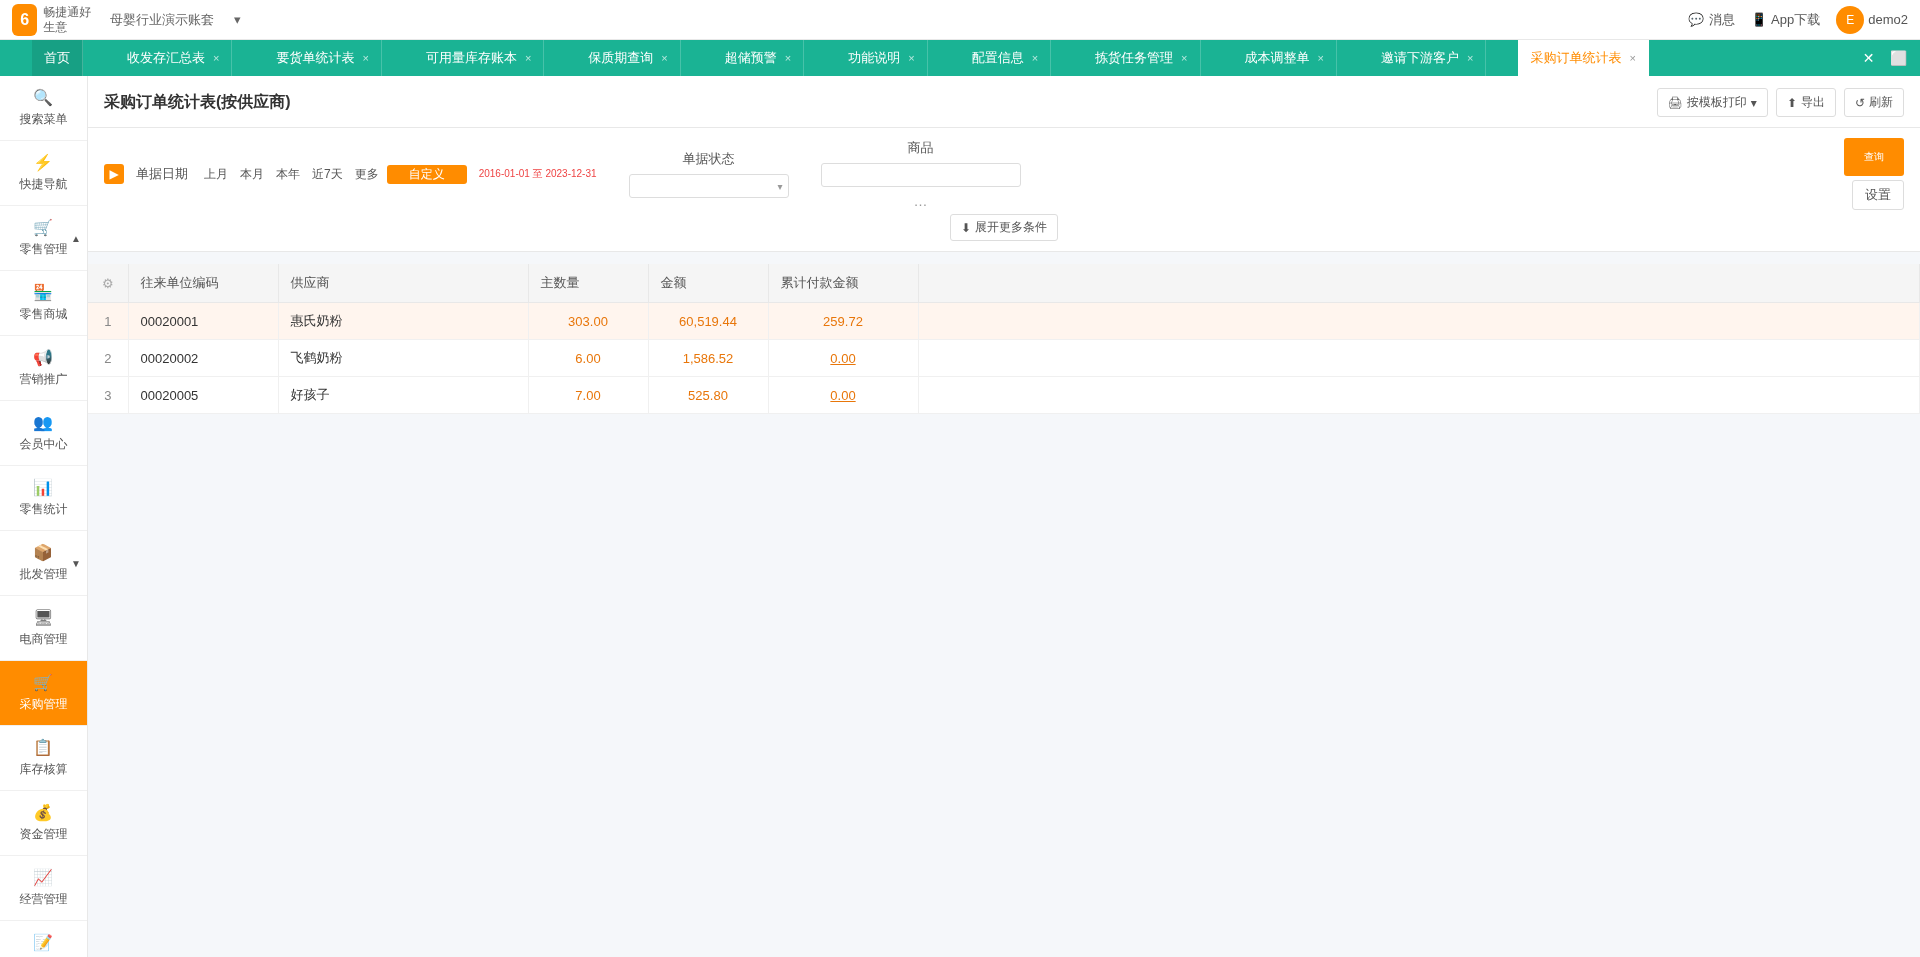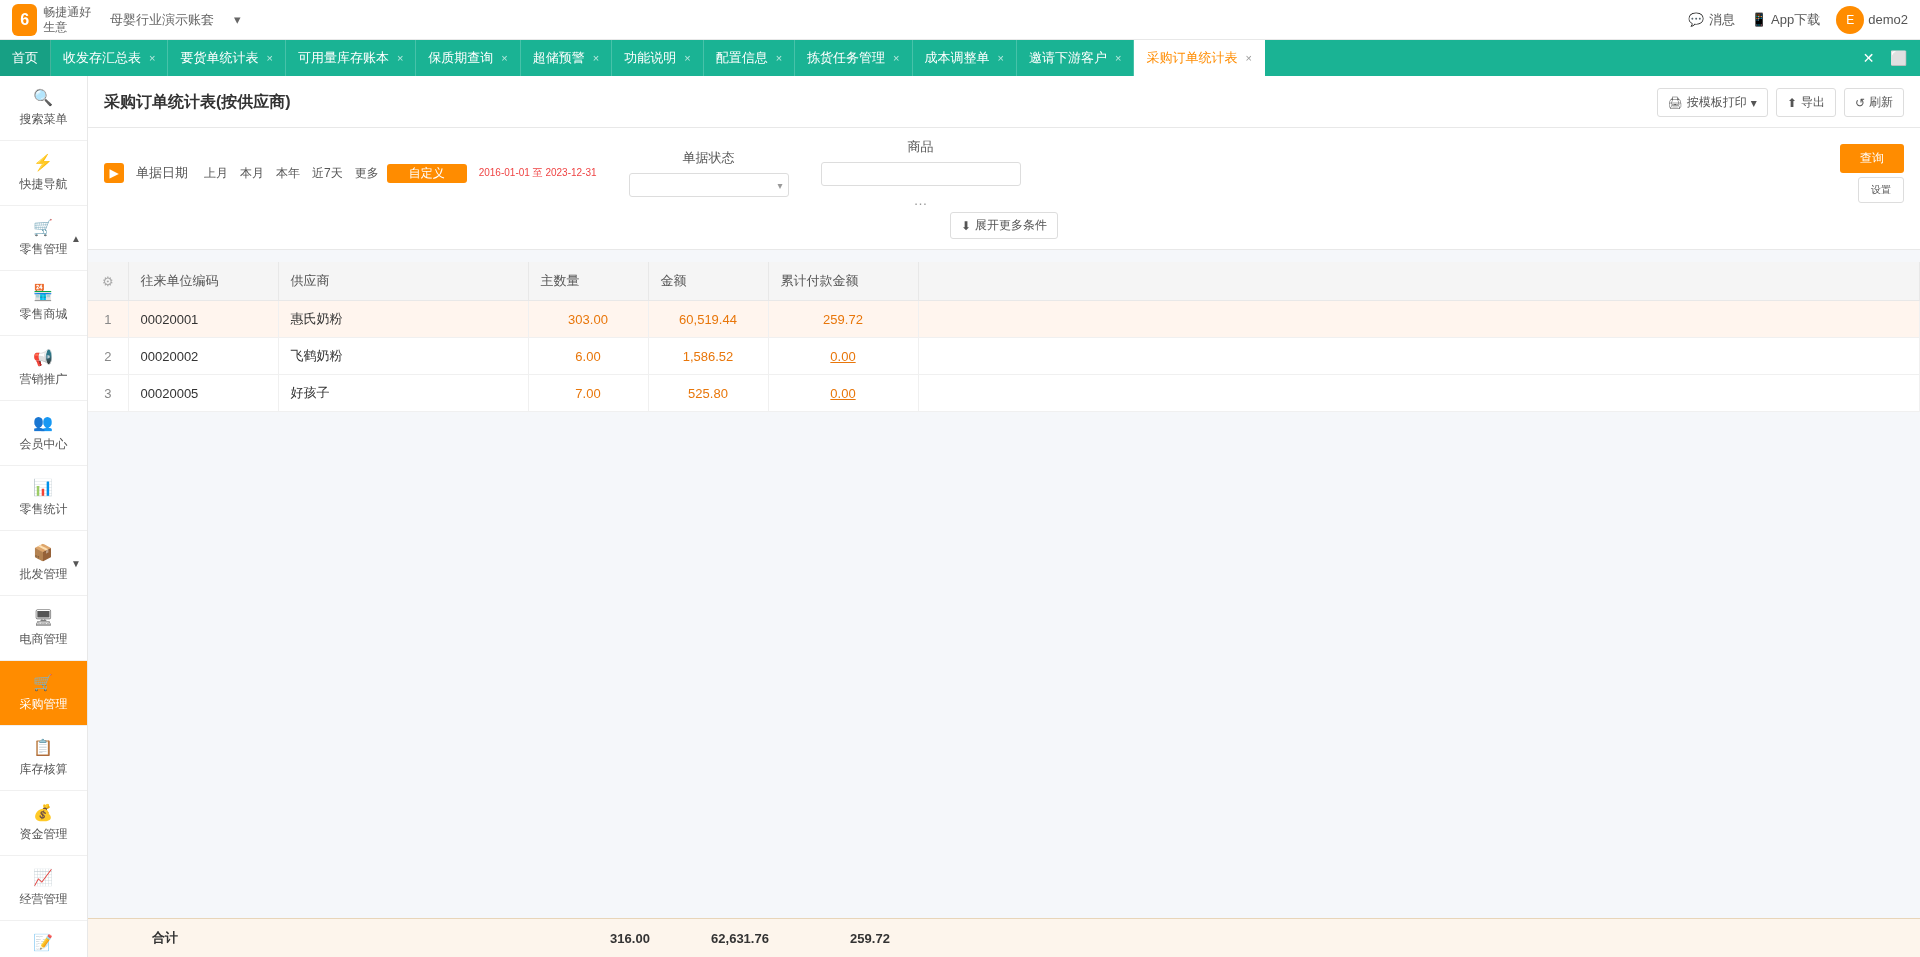--- a/index.html
+++ b/index.html
@@ -20,20 +20,21 @@
     .avatar { width: 28px; height: 28px; border-radius: 50%; background: #ff8c00; display: flex; align-items: center; justify-content: center; color: white; font-size: 12px; }
 
     
     .nav-tabs {
       display: flex; align-items: center; background: #1ab394; height: 36px; flex-shrink: 0; overflow: hidden;
     }
     .nav-tab {
       display: flex; align-items: center; padding: 0 12px; height: 100%; color: white; font-size: 13px;
       cursor: pointer; white-space: nowrap; border-right: 1px solid rgba(255,255,255,0.2); gap: 4px;
       flex-shrink: 0;
+      margin-left: 32px;
     }
     .nav-tab:first-child { background: rgba(0,0,0,0.1); }
     .nav-tab.active { background: #fff; color: #ff8c00; }
     .nav-tab .close-x { font-size: 11px; color: rgba(255,255,255,0.7); margin-left: 4px; }
     .nav-tab.active .close-x { color: #999; }
     .nav-controls { margin-left: auto; display: flex; align-items: center; gap: 8px; padding-right: 8px; }
     .nav-ctrl-btn { color: white; font-size: 14px; cursor: pointer; padding: 4px; }
 
     
     .main-layout { display: flex; flex: 1; overflow: hidden; }
@@ -86,25 +87,25 @@
     .filter-select-wrap { position: relative; display: flex; align-items: center; }
     .filter-select-wrap::after { content: '▾'; position: absolute; right: 6px; color: #999; font-size: 10px; pointer-events: none; }
     .filter-input { border: 1px solid #ddd; border-radius: 3px; padding: 4px 8px; font-size: 12px; color: #555; min-width: 200px; }
     .filter-dots { color: #999; font-size: 14px; cursor: pointer; }
     .expand-more-btn {
       display: flex; align-items: center; gap: 4px; color: #555; font-size: 12px; cursor: pointer;
       border: 1px solid #ddd; border-radius: 3px; padding: 4px 10px; background: #fff;
     }
     .btn-query {
       background: #ff8c00; color: white; border: none; border-radius: 3px;
-      padding: 6px 20px; font-size: 12px; cursor: pointer; margin-left: auto;
+      padding: 12px 20px; font-size: 10px; cursor: pointer; margin-left: auto;
     }
     .btn-settings {
       border: 1px solid #ddd; background: #fff; color: #555; border-radius: 3px;
-      padding: 5px 12px; font-size: 10px; cursor: pointer; margin-left: 24px;
+      padding: 5px 12px; font-size: 13px; cursor: pointer; margin-left: 24px;
     }
     .query-btns { display: flex; flex-direction: column; gap: 4px; margin-left: auto; flex-shrink: 0; }
 
     
     .table-area { flex: 1; overflow: auto; padding: 12px 0 0; }
     .data-table { width: 100%; border-collapse: collapse; background: #fff; }
     .data-table thead tr { background: #f5f5f5; }
     .data-table th {
       padding: 10px 12px; text-align: left; font-weight: normal; color: #555;
       border-bottom: 1px solid #e8e8e8; border-right: 1px solid #e8e8e8; white-space: nowrap;
@@ -422,24 +423,15 @@
             </td>
             <td class="col-paid">
               <span class="zero-cell">0.00</span>
             </td>
             <td></td>
           </tr>
         </tbody>
       </table>
     </div>
 
-    <div class="table-footer">
-      <div class="footer-label">
-        <span>合计</span>
-      </div>
-      <div style="width:200px;"></div>
-      <div class="footer-qty">316.00</div>
-      <div class="footer-amt">62,631.76</div>
-      <div class="footer-paid">259.72</div>
-    </div>
 
   </div>
 </div>
 
 </body></html>

